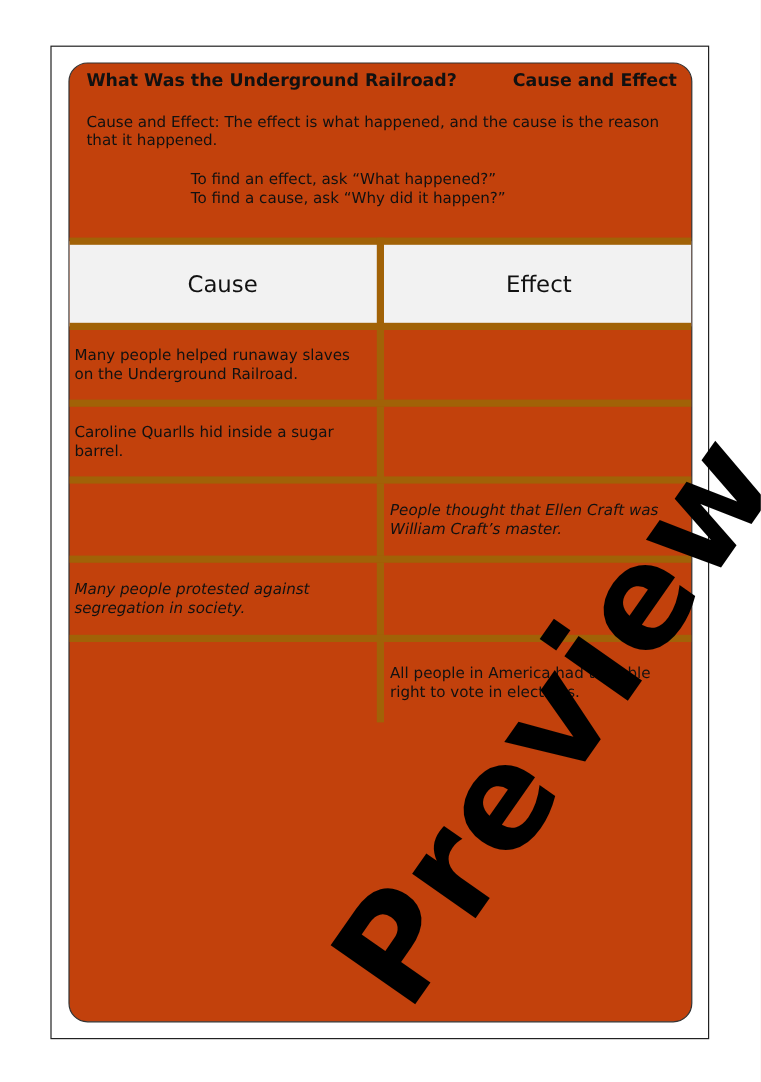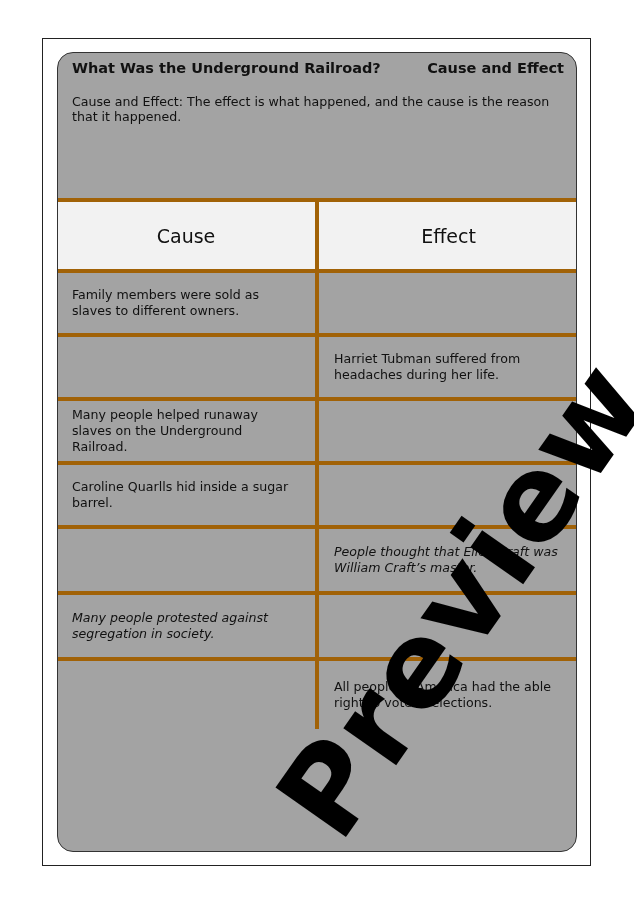--- a/index.html
+++ b/index.html
@@ -1,64 +1,60 @@
 <!DOCTYPE html>
 <html><head>
 <meta charset="utf-8">
 <style>
   html, body { margin: 0; padding: 0; background: #ffffff; }
   body { width: 634px; height: 902px; position: relative; overflow: hidden; font-family: "DejaVu Sans", "Liberation Sans", sans-serif; color: #111; }
   .page-frame { position: absolute; left: 42px; top: 38px; width: 549px; height: 828px; border: 1px solid #222; box-sizing: border-box; }
-  .card { position: absolute; left: 57px; top: 52px; width: 520px; height: 800px; border: 1px solid #333; border-radius: 16px; box-sizing: border-box; overflow: hidden; background: #a3a3a3; }
+  .card { position: absolute; left: 57px; top: 52px; width: 520px; height: 800px; border: 1px solid #333; border-radius: 16px; box-sizing: border-box; overflow: hidden; background: #c2410c; }
   .title-row { position: absolute; left: 14px; top: 7px; width: 492px; display: flex; justify-content: space-between; font-weight: bold; font-size: 14.5px; }
   .intro { position: absolute; left: 14px; top: 41px; width: 480px; font-size: 12.6px; line-height: 15px; }
   .tips { position: absolute; left: 101px; top: 88px; font-size: 12.6px; line-height: 15.5px; }
   table.ce { position: absolute; left: -1px; top: 145px; width: 521px; border-collapse: collapse; table-layout: fixed; }
-  table.ce th, table.ce td { border: 4px solid #a16207; vertical-align: middle; padding: 0 15px; box-sizing: border-box; }
+  table.ce th, table.ce td { border: 6px solid #a16207; vertical-align: middle; padding: 0 5px; box-sizing: border-box; }
   table.ce th { background: #f2f2f2; height: 71px; font-weight: normal; font-size: 19px; text-align: center; }
   table.ce td { font-size: 12.6px; line-height: 16px; text-align: left; }
   table.ce tr.r td { height: 64px; }
   table.ce tr.r.tall td { height: 66px; font-style: italic; }
   table.ce td:first-child, table.ce th:first-child { border-left: none; }
   table.ce td:last-child, table.ce th:last-child { border-right: none; }
   table.ce tr:last-child td { border-bottom: none; height: 70px; }
   .watermark { position: absolute; left: 190px; top: 540px; font-family: "DejaVu Sans", sans-serif; font-size: 118px; font-weight: bold; color: #000; transform: rotate(-55deg); transform-origin: center; letter-spacing: 2px; pointer-events: none; line-height: 1; }
 </style>
 </head>
 <body>
 
 <div class="page-frame"></div>
 
 <div class="card">
   <div class="title-row">
     <span>What Was the Underground Railroad?</span>
     <span>Cause and Effect</span>
   </div>
   <div class="intro">Cause and Effect: The effect is what happened, and the cause is the reason that it happened.</div>
+  <div class="tips">
+    <div>To find an effect, ask “What happened?”</div>
+    <div>To find a cause, ask “Why did it happen?”</div>
+  </div>
 
   <table class="ce">
     <colgroup>
         <col style="width:260px">
         <col style="width:261px">
       </colgroup>
     <thead>
       <tr>
         <th>Cause</th>
         <th>Effect</th>
       </tr>
     </thead>
     <tbody>
-      <tr class="r">
-        <td>Family members were sold as slaves to different owners.</td>
-        <td></td>
-      </tr>
-      <tr class="r">
-        <td></td>
-        <td>Harriet Tubman suffered from headaches during her life.</td>
-      </tr>
       <tr class="r">
         <td>Many people helped runaway slaves on the Underground Railroad.</td>
         <td></td>
       </tr>
       <tr class="r">
         <td>Caroline Quarlls hid inside a sugar barrel.</td>
         <td></td>
       </tr>
       <tr class="r tall">
         <td></td>

